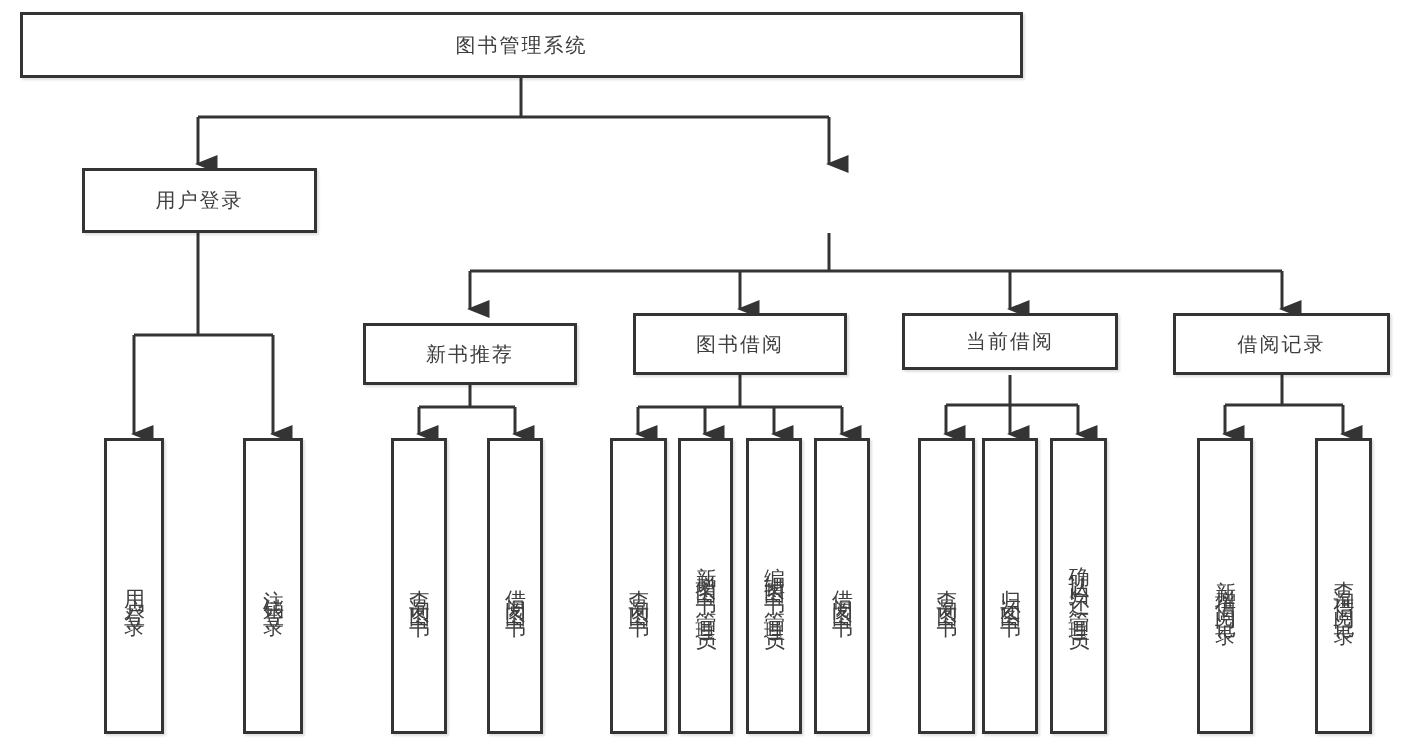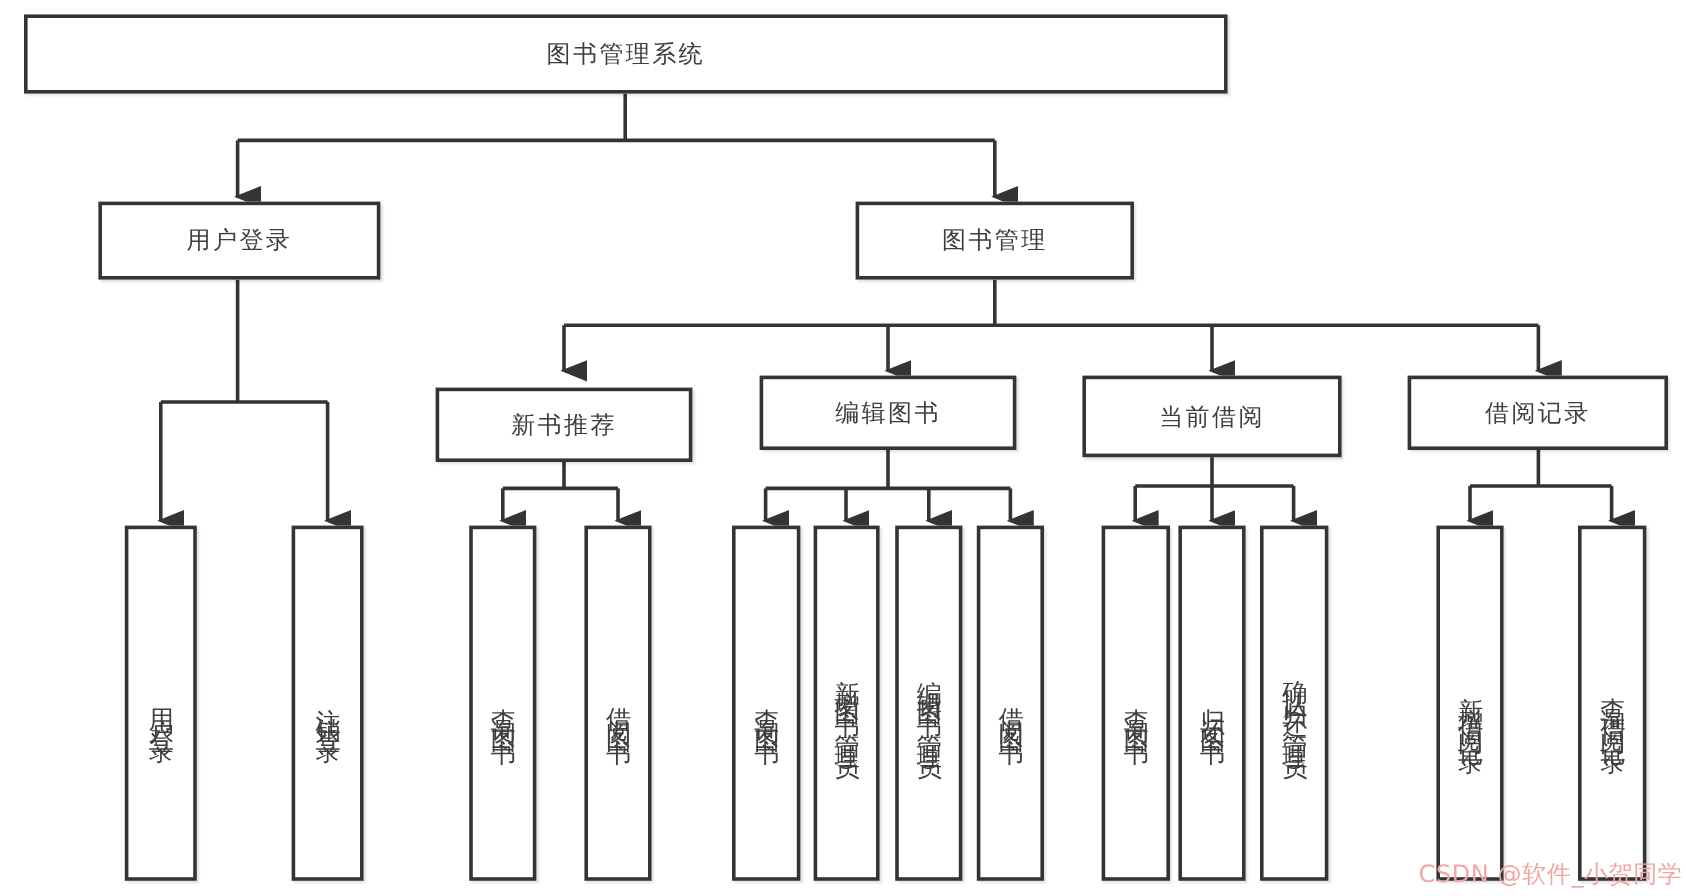--- a/index.html
+++ b/index.html
@@ -37,21 +37,21 @@
     letter-spacing:9px;
     padding-top:9px;
     line-height:1;
   }
   
   #n-root   {left:20px;  top:12px;  width:1003px;height:66px;}
   #n-login  {left:82px;  top:168px; width:235px; height:65px;}
   #n-mgmt   {left:713px; top:168px; width:232px; height:65px;}
   #n-newbook{left:363px; top:323px; width:214px; height:62px;}
   #n-borrow {left:633px; top:313px; width:214px; height:62px;}
-  #n-current{left:902px; top:313px; width:216px; height:68px;}
+  #n-current{left:902px; top:313px; width:216px; height:57px;}
   #n-records{left:1173px;top:313px; width:217px; height:62px;}
   
   #l-ul-0{left:104px; width:60px;}
   #l-ul-1{left:243px; width:60px;}
   #l-nb-0{left:391px; width:56px;}
   #l-nb-1{left:487px; width:56px;}
   #l-bb-0{left:610px; width:57px;}
   #l-bb-1{left:678px; width:55px;}
   #l-bb-2{left:746px; width:56px;}
   #l-bb-3{left:814px; width:56px;}
@@ -109,24 +109,23 @@
     <path class="wire" d="M1078,405 V434" marker-end="url(#arrow)"></path>
 
     <path class="wire" d="M1282,375 V405 M1225,405 H1343"></path>
     <path class="wire" d="M1225,405 V434" marker-end="url(#arrow)"></path>
     <path class="wire" d="M1343,405 V434" marker-end="url(#arrow)"></path>
   </svg>
 
   <div class="node" id="n-root">图书管理系统</div>
 
   <div class="node" id="n-login">用户登录</div>
-  <div class="node" id="n-mgmt">图书管理</div>
 
   <div class="node" id="n-newbook">新书推荐</div>
-  <div class="node" id="n-borrow">编辑图书</div>
+  <div class="node" id="n-borrow">图书借阅</div>
   <div class="node" id="n-current">当前借阅</div>
   <div class="node" id="n-records">借阅记录</div>
 
   <div class="leaf" id="l-ul-0">
     <span>用户登录</span>
     </div>
   <div class="leaf" id="l-ul-1">
     <span>注销登录</span>
     </div>
 
@@ -160,14 +159,13 @@
     <span>确认归还（管理员）</span>
     </div>
 
   <div class="leaf" id="l-rc-0">
     <span>新增借阅记录</span>
     </div>
   <div class="leaf" id="l-rc-1">
     <span>查询借阅记录</span>
     </div>
 
-  <div id="watermark">CSDN @软件_小贺同学</div>
 </div>
 
 </body></html>

